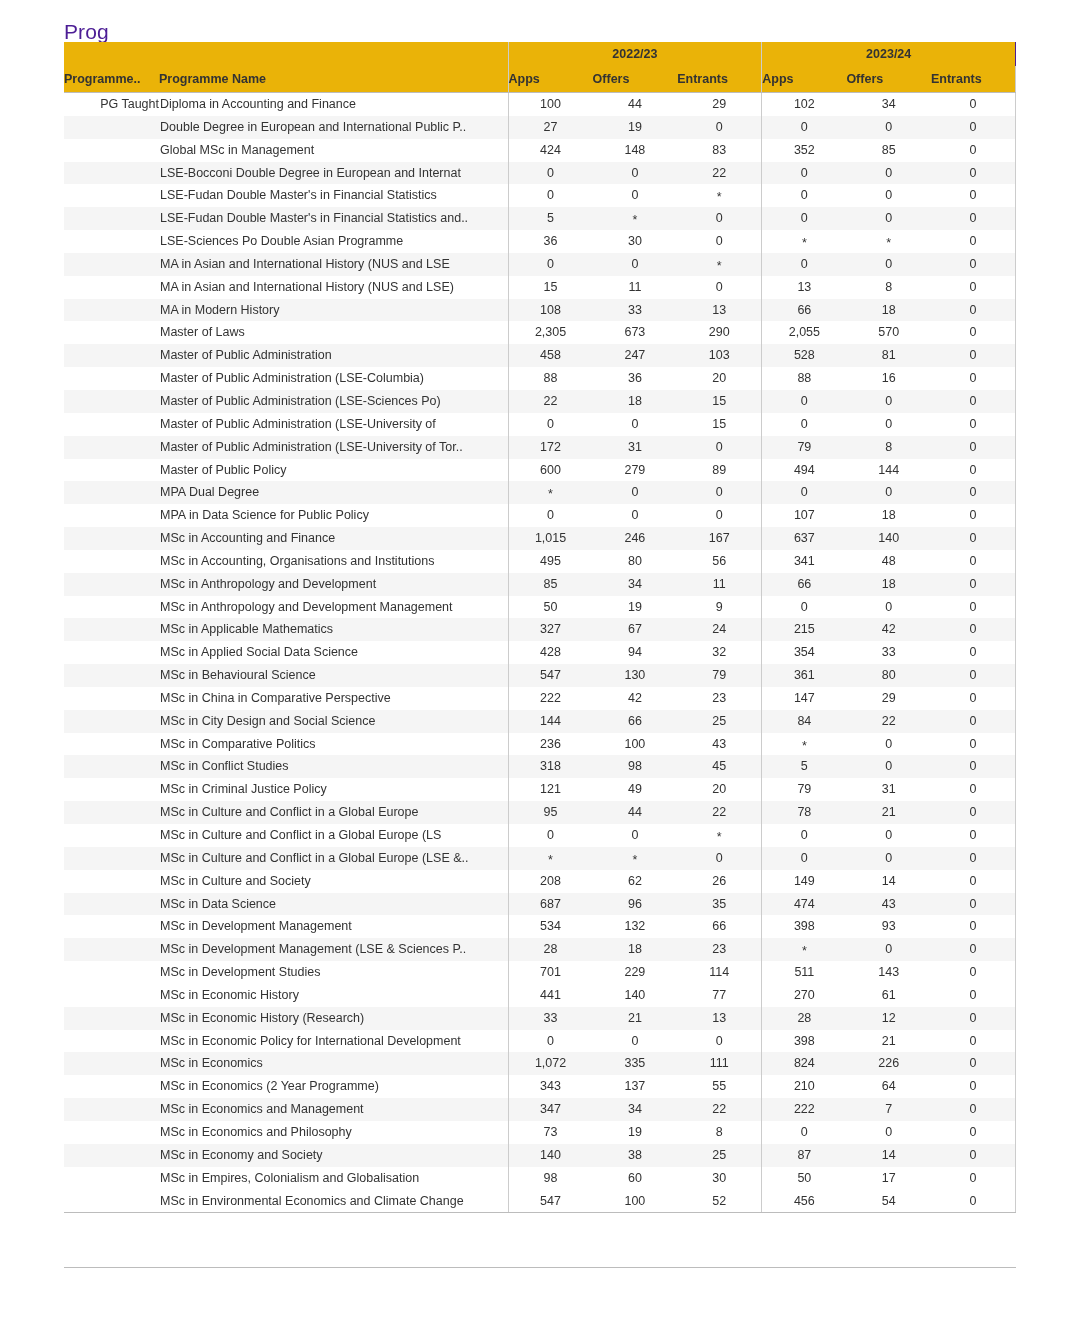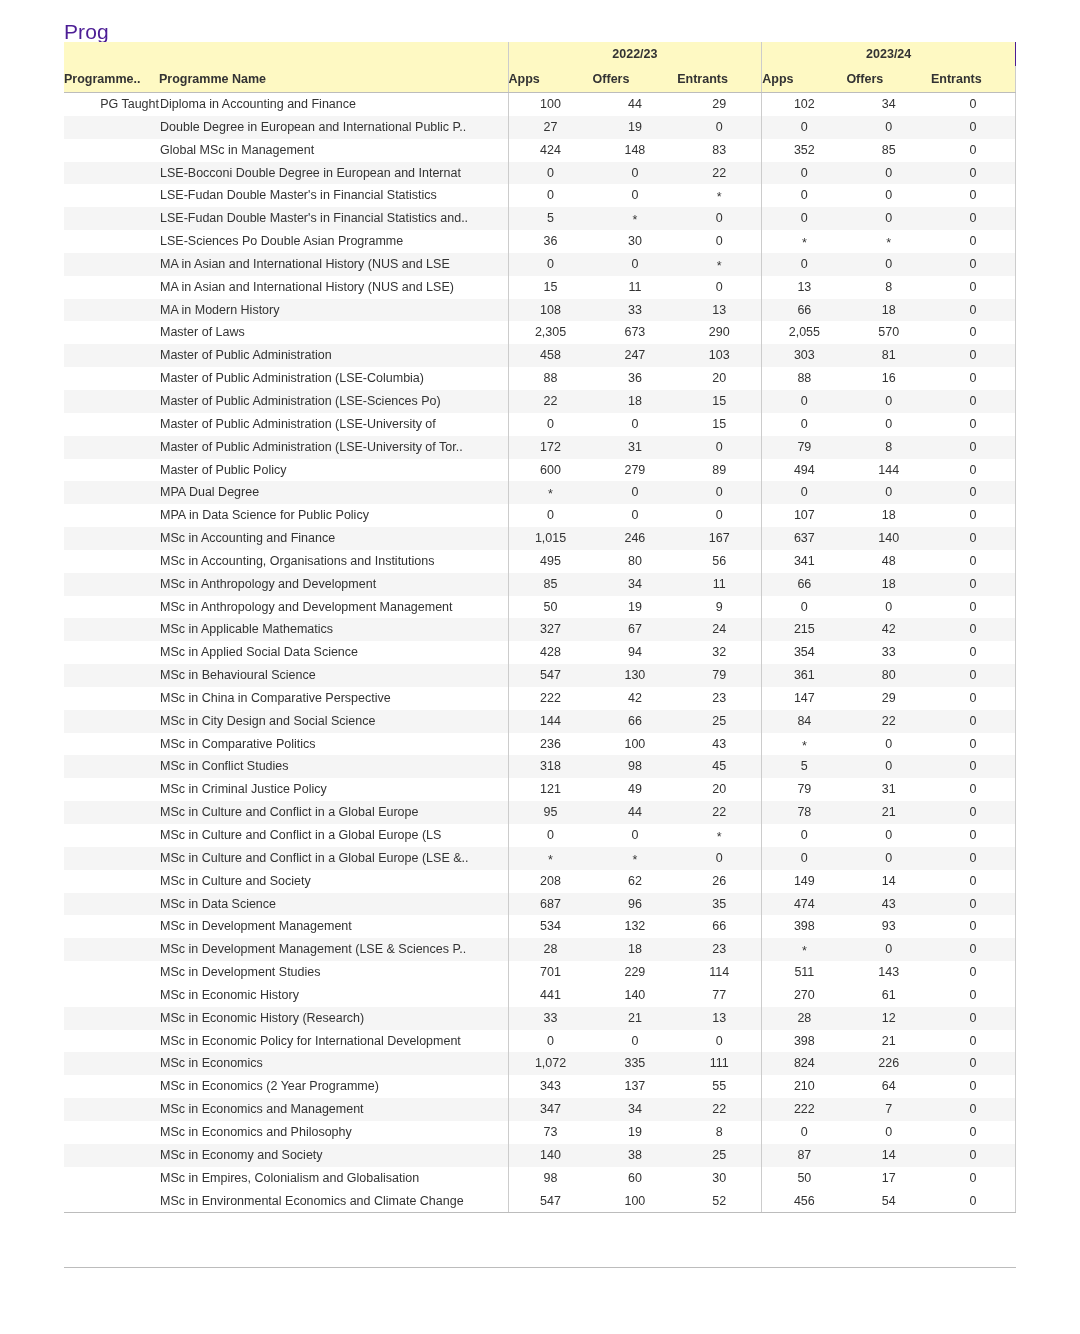--- a/index.html
+++ b/index.html
@@ -51,21 +51,21 @@
   col.c-name  { width: 349px; }
   col.c-num   { width: 84.6px; }
 
   
   #viz-table thead th {
     font-weight: bold;
     font-size: 12.5px;
     color: #333333;
     padding: 0;
     vertical-align: bottom;
-    background: #fef9c3;
+    background: #eab308;
   }
 
   tr.year-row th {
     height: 24px;
     line-height: 24px;
     text-align: center;
     padding-bottom: 1px;
   }
   tr.year-row th.year-label {
     border-left: 1px solid #cccccc;
@@ -266,21 +266,21 @@
           <td class="num grp-start">2,055</td>
           <td class="num">570</td>
           <td class="num grp-end">0</td>
         </tr>
         <tr class="band">
           <td class="cat"></td>
           <td class="name">Master of Public Administration</td>
           <td class="num grp-start">458</td>
           <td class="num">247</td>
           <td class="num">103</td>
-          <td class="num grp-start">303</td>
+          <td class="num grp-start">528</td>
           <td class="num">81</td>
           <td class="num grp-end">0</td>
         </tr>
         <tr>
           <td class="cat"></td>
           <td class="name">Master of Public Administration (LSE-Columbia)</td>
           <td class="num grp-start">88</td>
           <td class="num">36</td>
           <td class="num">20</td>
           <td class="num grp-start">88</td>

